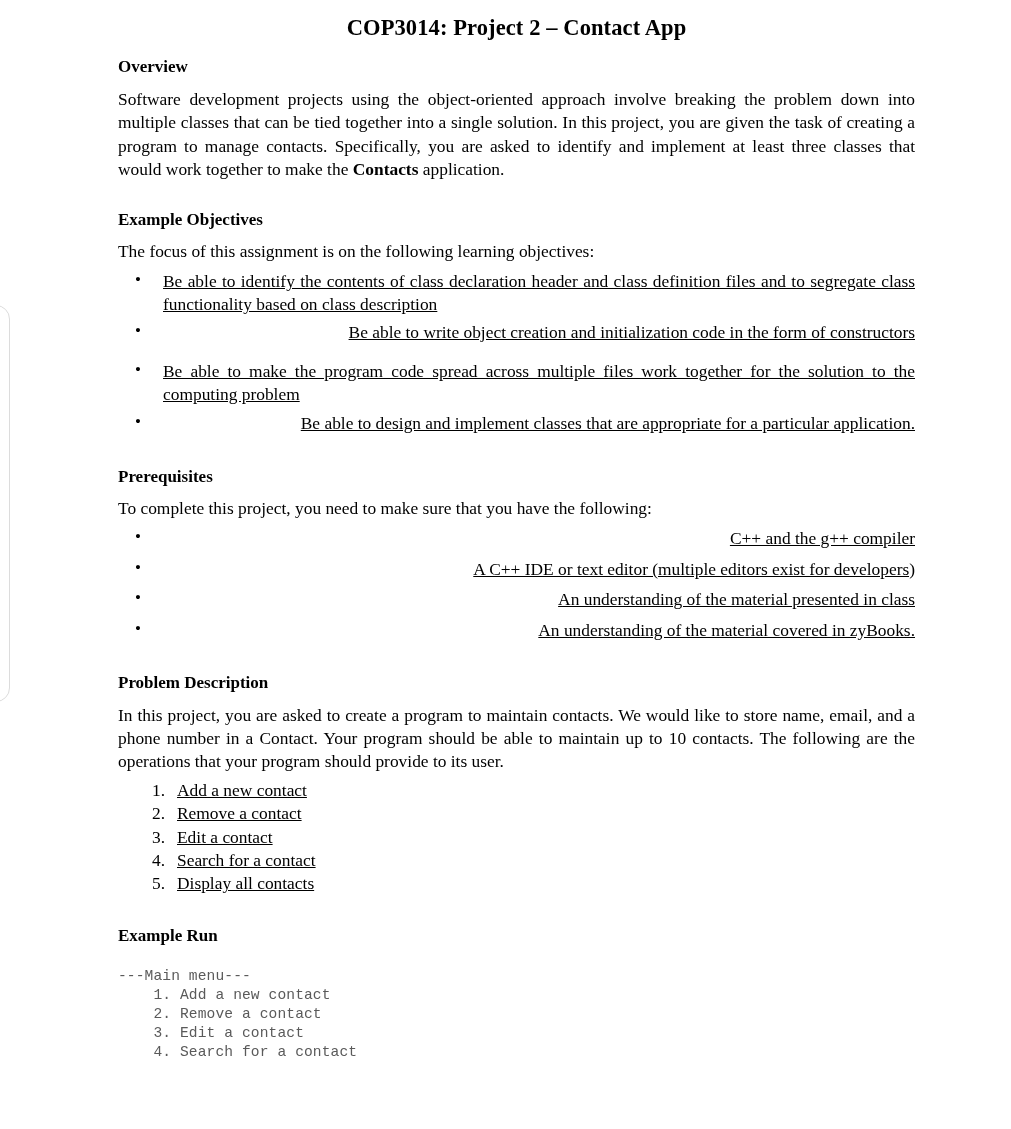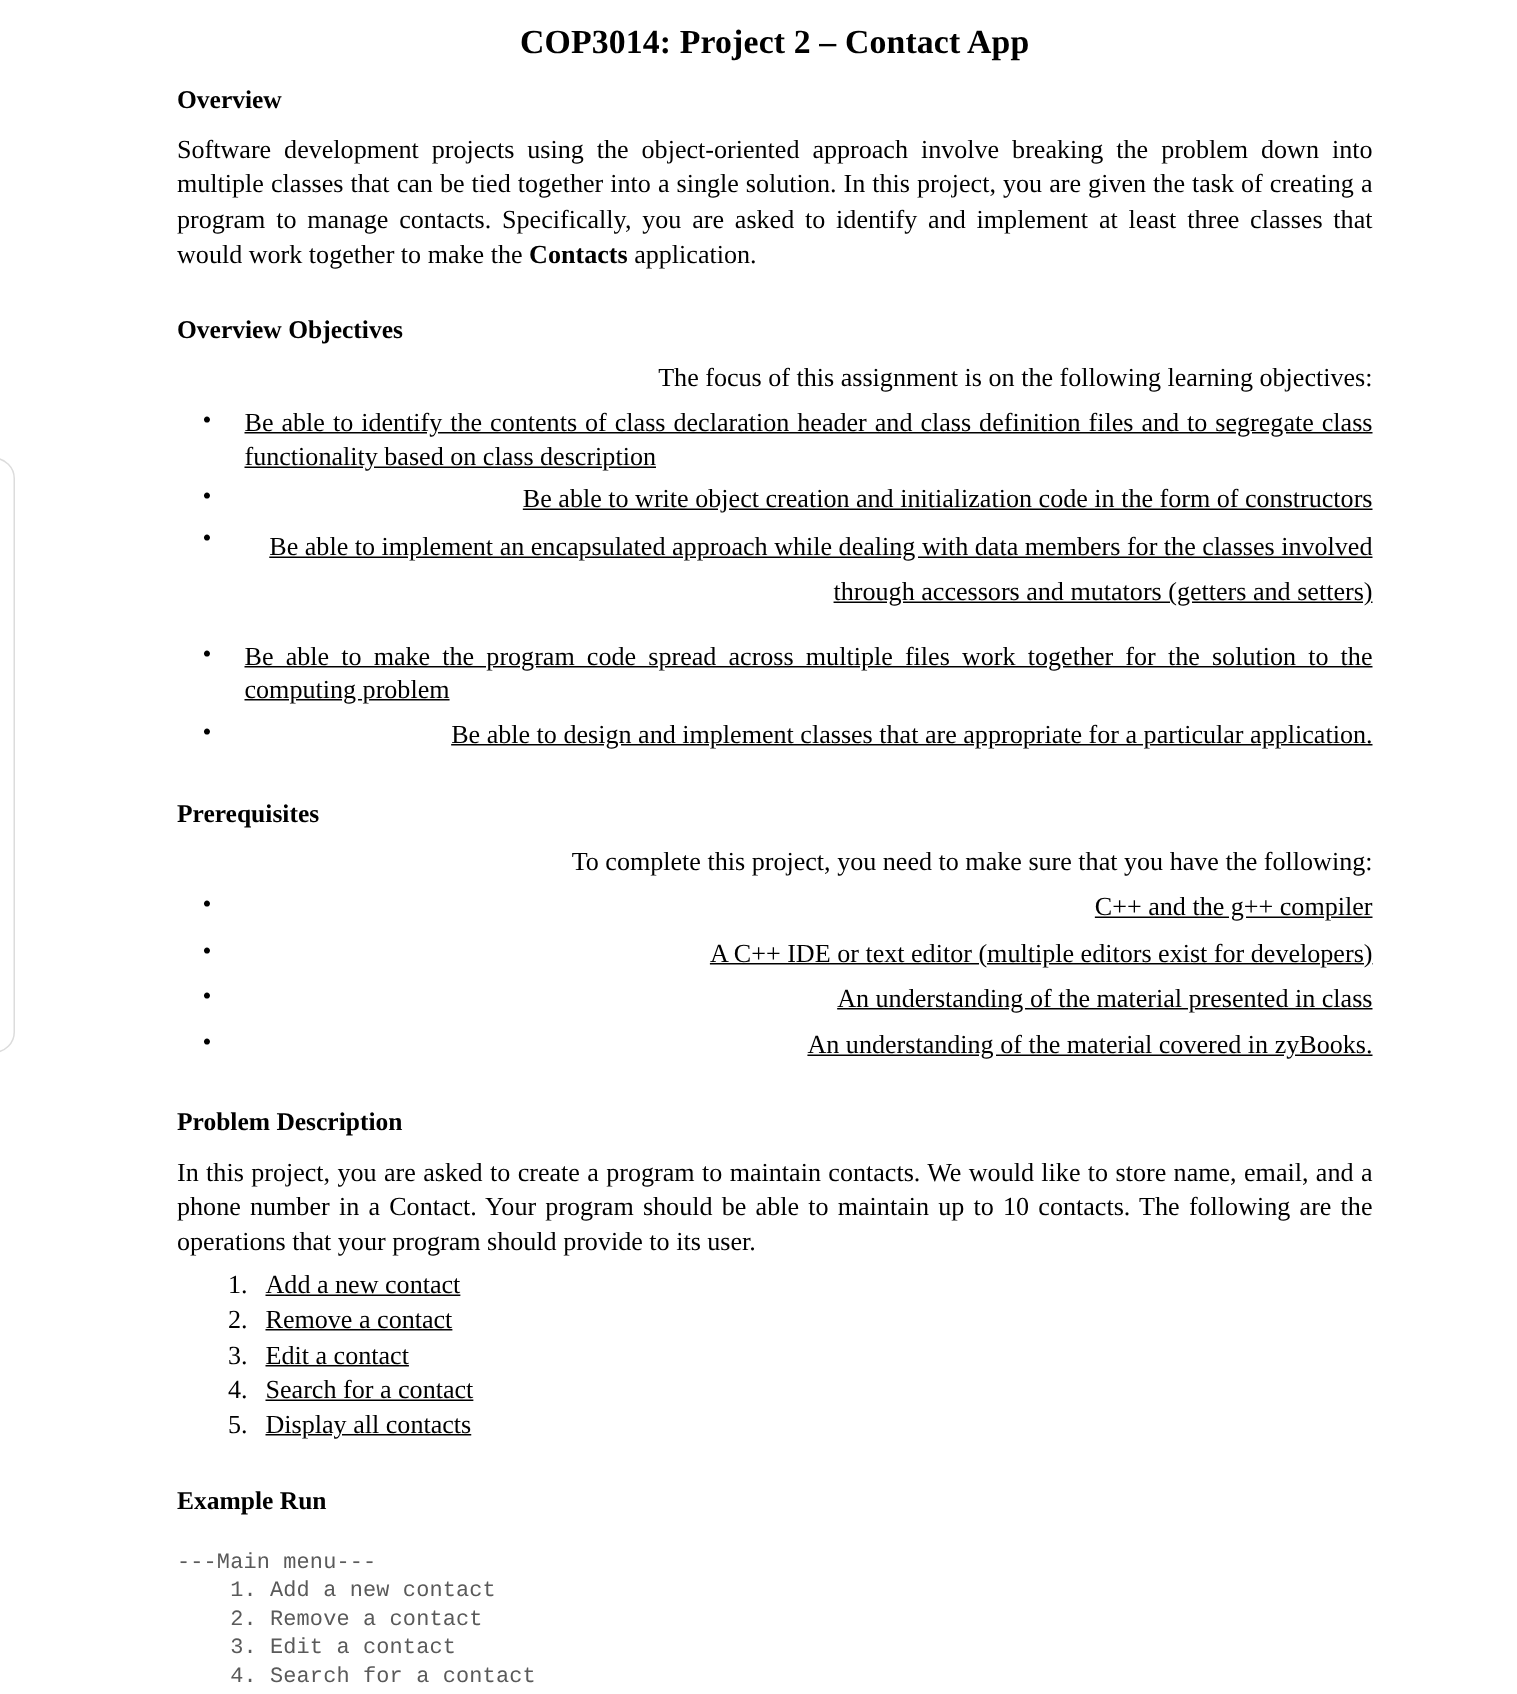--- a/index.html
+++ b/index.html
@@ -65,21 +65,21 @@
     line-height: 1.3;
   }
 
   p.body-text {
     font-size: 17.4px;
     line-height: 1.33;
     margin: 0;
     text-align: justify;
   }
   p.body-text.ragged {
-    text-align: right;
+    text-align: left;
   }
 
   ul.bullets {
     list-style: none;
     margin: 0;
     padding: 0;
     text-decoration: underline;
   }
   ul.bullets > li {
     position: relative;
@@ -155,28 +155,27 @@
 
     <section>
       <h2 class="section-heading">Overview</h2>
       <div class="sp-head-body" style="height:10px"></div>
       <p class="body-text"><span>Software development projects using the object-oriented approach involve breaking the problem down into multiple classes that can be tied together into a single solution. In this project, you are given the task of creating a program to manage contacts. Specifically, you are asked to identify and implement at least three classes that would work together to make the </span><strong>Contacts</strong><span> application.</span></p>
     </section>
 
     <div class="sp-block-gap"></div>
 
     <section>
-      <h2 class="section-heading">Overview Objectives</h2>
+      <h2 class="section-heading">Example Objectives</h2>
       <div class="sp-head-body"></div>
       <p class="body-text ragged">The focus of this assignment is on the following learning objectives:</p>
       <div class="sp-body-list"></div>
       <ul class="bullets">
         <li>Be able to identify the contents of class declaration header and class definition files and to segregate class functionality based on class description</li>
         <li class="nojust" style="margin-top:6px">Be able to write object creation and initialization code in the form of constructors</li>
-        <li class="loose nojust" style="margin-top:5px">Be able to implement an encapsulated approach while dealing with data members for the classes involved through accessors and mutators (getters and setters)</li>
         <li style="margin-top:16px">Be able to make the program code spread across multiple files work together for the solution to the computing problem</li>
         <li class="nojust" style="margin-top:7px">Be able to design and implement classes that are appropriate for a particular application.</li>
       </ul>
     </section>
 
     <div class="sp-block-gap" style="height:31px"></div>
 
     <section>
       <h2 class="section-heading">Prerequisites</h2>
       <div class="sp-head-body"></div>

